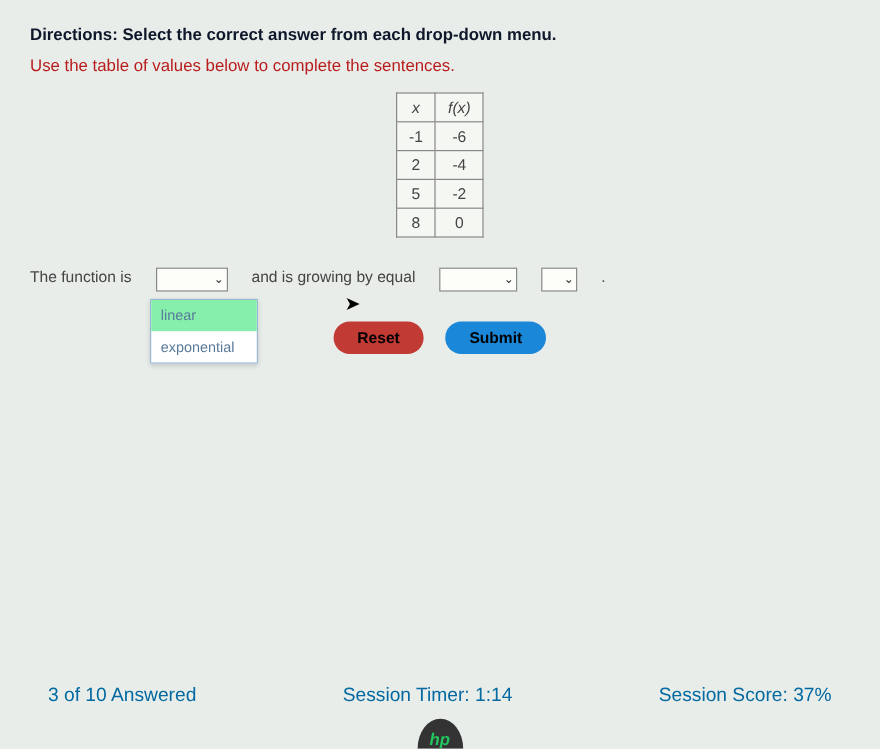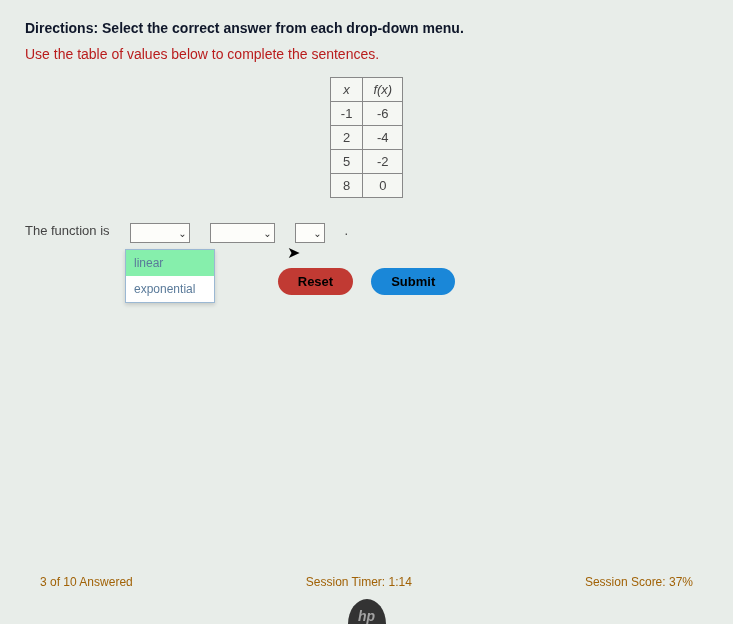--- a/index.html
+++ b/index.html
@@ -119,36 +119,36 @@
     .btn-reset { background: #c13a33; }
     .btn-submit { background: #1a87d8; }
     .footer-bar {
       position: absolute;
       bottom: 35px;
       left: 0;
       right: 0;
       display: flex;
       justify-content: space-between;
       padding: 0 40px;
-      font-size: 12px;
-      color: #a16207;
+      font-size: 16px;
+      color: #0369a1;
     }
     .hp-logo {
       position: absolute;
       bottom: 0;
       left: 50%;
       transform: translateX(-50%);
       width: 38px;
       height: 25px;
       background: #333;
       border-radius: 50% 50% 0 0 / 100% 100% 0 0;
       display: flex;
       align-items: flex-end;
       justify-content: center;
-      color: #a3a3a3;
+      color: #22c55e;
       font-style: italic;
       font-size: 14px;
       font-weight: bold;
       overflow: hidden;
     }
   </style>
 </head>
 <body>
 
 <div class="content">
@@ -180,20 +180,21 @@
       </tr>
     </tbody>
       </table>
   </div>
 
   <div class="sentence-row">
     <span>The function is</span>
     <span class="dropdown-box w60">
       <span class="chevron">⌄</span>
     </span>
+    <span>and is growing by equal</span>
     <span class="dropdown-box w65">
       <span class="chevron">⌄</span>
     </span>
     <span class="dropdown-box w30">
       <span class="chevron">⌄</span>
     </span>
     <span>.</span>
 
     <div class="dropdown-options">
       <div class="opt highlight">linear</div>

